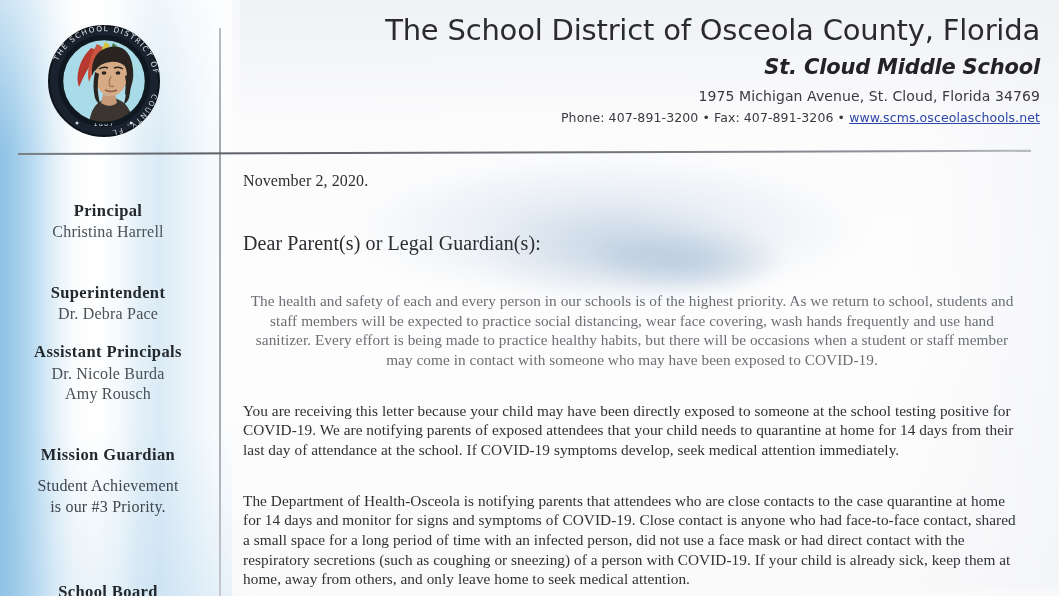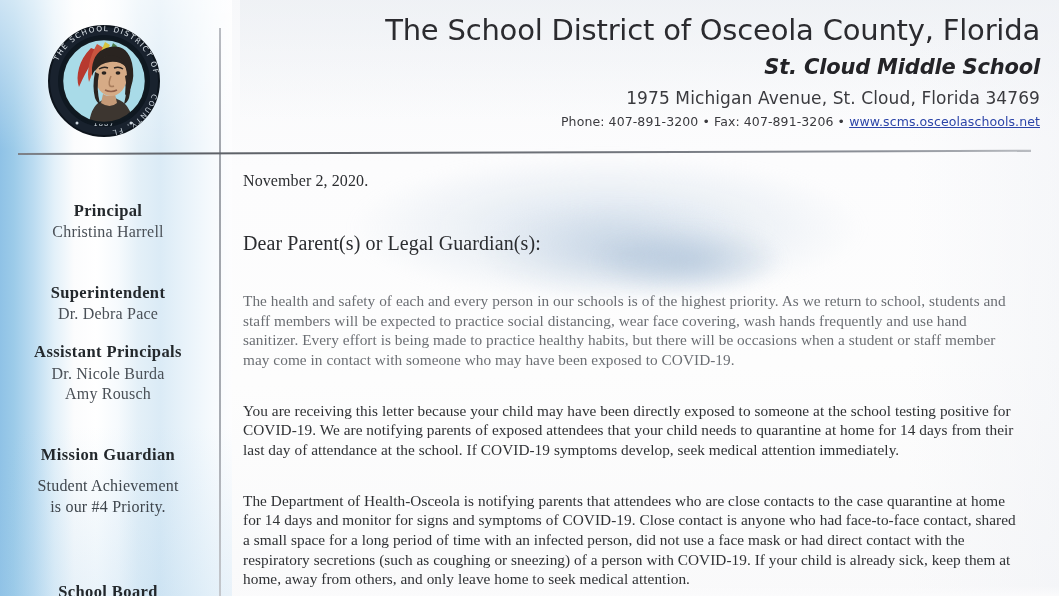--- a/index.html
+++ b/index.html
@@ -137,21 +137,21 @@
     font-family: "DejaVu Sans", sans-serif;
     font-size: 21px;
     font-weight: bold;
     font-style: italic;
     color: #232327;
     margin-top: 9px;
     letter-spacing: -0.2px;
   }
   .addr-line {
     font-family: "DejaVu Sans", sans-serif;
-    font-size: 17px;
+    font-size: 14px;
     color: #3a3a3e;
     margin-top: 9px;
     letter-spacing: 0.1px;
   }
   .contact-line {
     font-family: "DejaVu Sans", sans-serif;
     font-size: 12.5px;
     color: #3a3a3e;
     margin-top: 6px;
     letter-spacing: 0.1px;
@@ -212,21 +212,21 @@
     letter-spacing: 0.1px;
   }
   .para {
     font-size: 15.3px;
     line-height: 1.285;
     margin-top: 31px;
     text-align: left;
     color: #2f3134;
     letter-spacing: 0.05px;
   }
-  .para.p1 { margin-top: 36px; color: #4b4f55; }
+  .para.p1 { margin-top: 36px; color: #4b4f55; text-align: center; }
 
   
   .faded-1 { opacity: 0.82; }
 
   
   .bottom-cut {
     position: absolute;
     left: 240px; bottom: 0;
     width: 820px; height: 10px;
     background: linear-gradient(180deg, rgba(251,251,252,0) 0%, rgba(251,251,252,0.85) 100%);
@@ -341,21 +341,21 @@
       <div class="sb-name">Dr. Nicole Burda</div>
       <div class="sb-name">Amy Rousch</div>
     </div>
 
     <div class="sb-gap-lg"></div>
 
     <div class="sb-group">
       <div class="sb-head">Mission Guardian</div>
       <div style="height:10px"></div>
       <div class="sb-body">Student Achievement</div>
-      <div class="sb-body">is our #4 Priority.</div>
+      <div class="sb-body">is our #3 Priority.</div>
     </div>
 
     <div class="sb-gap-lg"></div>
     <div style="height:24px"></div>
 
     <div class="sb-group">
       <div class="sb-head underlined">School Board</div>
     </div>
 
   </div>

